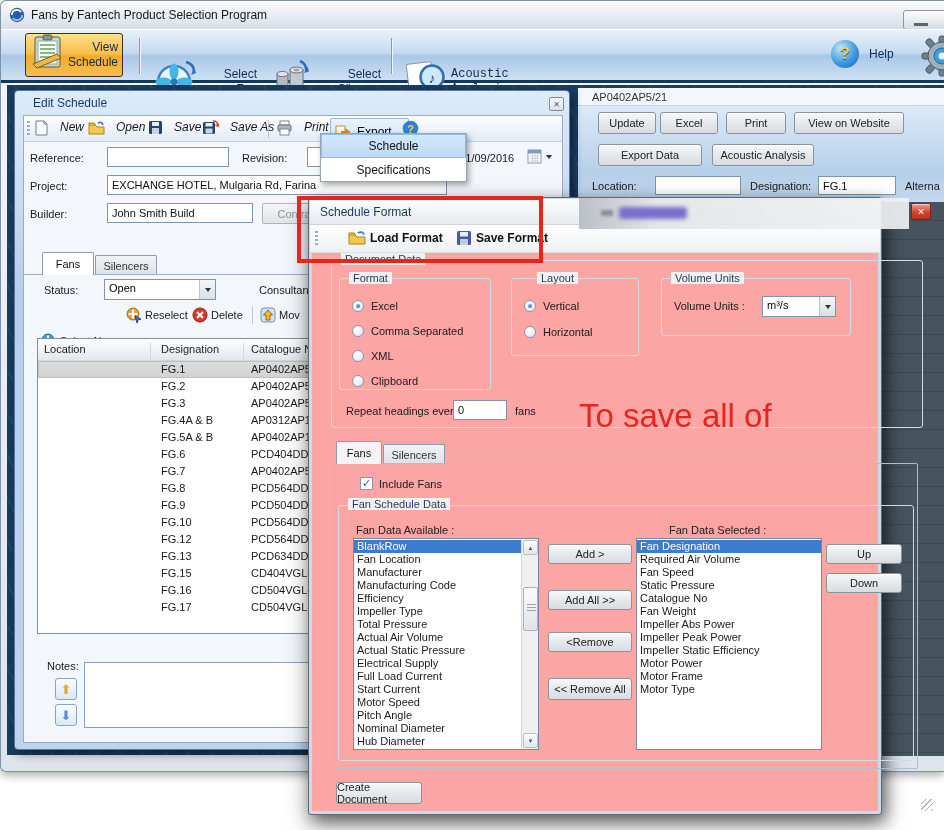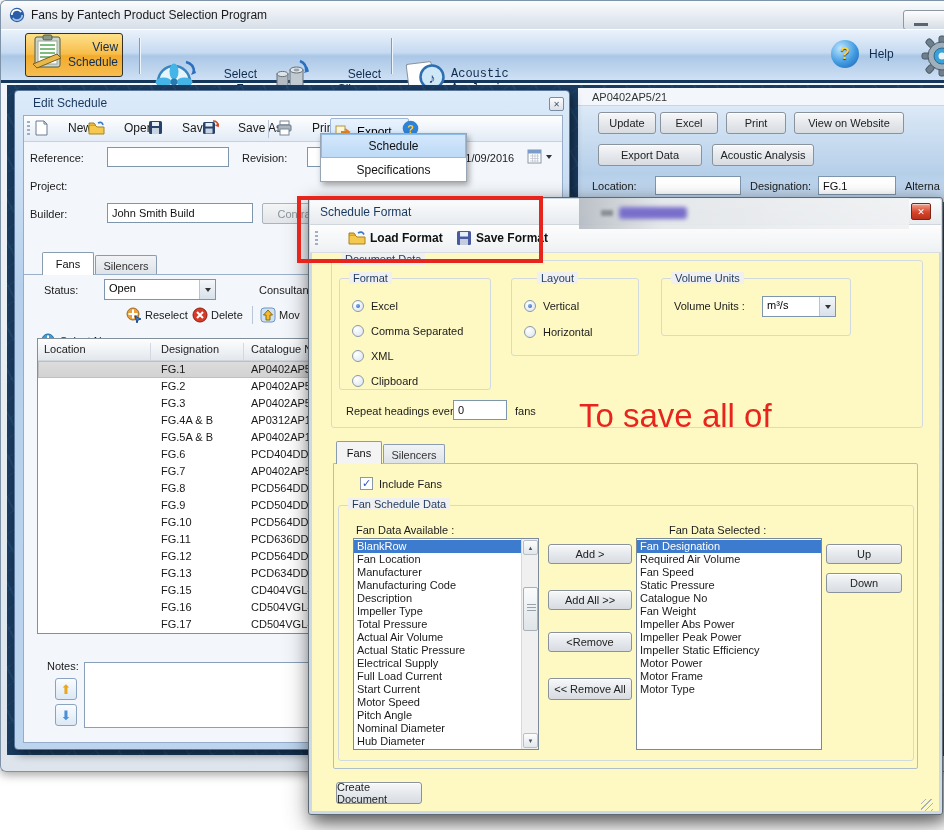--- a/index.html
+++ b/index.html
@@ -40,21 +40,21 @@
     background:linear-gradient(#dcebfa,#b5cfec 30%,#bcd4ee);border:1px solid #5a7698;border-radius:4px;
     box-shadow:3px 4px 10px rgba(0,0,0,.45);}
   .ew-title{position:absolute;left:18px;top:5px;font-size:12px;color:#17375e;}
   .ew-close{position:absolute;left:534px;top:6px;width:15px;height:14px;border:1px solid #7c8ca0;border-radius:2px;
     background:linear-gradient(#fdfdfe,#d9e0e8);font-size:8px;color:#47566a;display:flex;align-items:center;justify-content:center;}
   .ew-inner{position:absolute;left:8px;top:24px;width:540px;height:628px;background:#f3f6fb;border:1px solid #96accn;border:1px solid #96acc8;}
   .ew-toolbar{position:absolute;left:0;top:0;width:100%;height:26px;
     background:linear-gradient(#fefefe,#e2ebf6);border-bottom:1px solid #c4d2e4;}
   .grip{position:absolute;top:5px;width:3px;height:16px;
     background:repeating-linear-gradient(#9fb0c4 0 2px,transparent 2px 4px);}
-  .tbtn{position:absolute;top:4px;display:flex;align-items:center;gap:19px;font-size:12px;color:#1a1a1a;}
+  .tbtn{position:absolute;top:4px;display:flex;align-items:flex-start;gap:11px;font-size:12px;color:#1a1a1a;font-style:italic;}
   .vsep{position:absolute;top:4px;width:1px;height:18px;background:#b8c6d8;}
   .export-box{position:absolute;top:2px;height:22px;border:1px solid #9ab6d8;border-radius:2px;
     background:linear-gradient(#eaf3fd,#d3e6fa);display:flex;align-items:flex-end;gap:6px;padding:0 4px;font-size:12px;}
   .caret{width:0;height:0;border-left:3.5px solid transparent;border-right:3.5px solid transparent;border-top:4px solid #333;}
   .frow-label{position:absolute;font-size:11px;color:#1a1a1a;}
   .tinput{position:absolute;border:1px solid #7e96ad;background:#fff;font-size:11px;padding:1px 4px;height:20px;color:#111;}
   .dis-btn{position:absolute;height:21px;border:1px solid #aab4bd;border-radius:2px;color:#8a949d;font-size:11px;
     background:linear-gradient(#f4f5f6,#e2e5e9);display:flex;align-items:center;justify-content:center;}
   .tab{position:absolute;font-size:11px;display:flex;align-items:center;justify-content:center;
     border:1px solid #8a9cb0;border-bottom:none;border-radius:2px 2px 0 0;}
@@ -92,22 +92,22 @@
   .rp-dark{position:absolute;left:0;top:114px;width:100%;height:554px;
     background:repeating-linear-gradient(180deg,#47545e 0 18px,#3d4952 18px 19px);}
 
   
   .export-menu{position:absolute;left:320px;top:133px;width:147px;height:49px;z-index:30;background:#fff;
     border:1px solid #97a5b5;box-shadow:2px 3px 6px rgba(0,0,0,.35);}
   .menu-item{height:24px;display:flex;align-items:center;justify-content:center;font-size:12px;color:#111;}
   .menu-item.selected{background:linear-gradient(#d4e8fc,#bcd9f6);box-shadow:inset 0 0 0 1px #8fbdea;}
 
   
-  .dialog{position:absolute;left:308px;top:197px;width:635px;height:618px;z-index:40;
-    background:#fef9c3;border:1px solid #5f6a75;border-radius:3px;
+  .dialog{position:absolute;left:308px;top:197px;width:574px;height:618px;z-index:40;
+    background:#fca5a5;border:1px solid #5f6a75;border-radius:3px;
     box-shadow:inset 0 0 0 3px #cdd9e4,4px 6px 16px rgba(0,0,0,.5),0 10px 26px rgba(0,0,0,.3);}
   .dlg-titlebar{position:absolute;left:1px;top:1px;right:1px;height:26px;
     background:linear-gradient(#fbfcfd,#e7ebef);border-bottom:1px solid #cfd6dc;border-radius:2px 2px 0 0;}
   .dlg-title{position:absolute;left:10px;top:6px;font-size:12px;color:#17375e;}
   .blur-band{position:absolute;left:270px;top:0;width:330px;height:31px;
     background:linear-gradient(90deg,#b6bcc3,#e4e7ea 25%,#eff1f3);opacity:.92;z-index:2;}
   .blur-pill{position:absolute;left:40px;top:9px;width:68px;height:12px;background:#6f64c8;border-radius:3px;filter:blur(2px);}
   .blur-dash{position:absolute;left:22px;top:12px;width:12px;height:6px;background:#82878e;filter:blur(1.5px);}
   .dlg-close{position:absolute;left:602px;top:5px;width:20px;height:17px;z-index:3;border:1px solid #7d2417;border-radius:2px;
     background:linear-gradient(#f2a08c,#d6442b 55%,#b8311c);color:#fff;font-size:9px;font-weight:bold;
@@ -332,20 +332,21 @@
       <span class="frow-label" style="left:436px;top:36px;">11/09/2016</span>
       <span class="abs" style="left:503px;top:33px;">
         <svg width="15" height="15" viewBox="0 0 15 15">
             <rect x="1" y="1" width="13" height="13" fill="#fff" stroke="#8a96a4"></rect>
             <rect x="1" y="1" width="13" height="3.5" fill="#7a9cc8"></rect>
             <path d="M3 7h9M3 9.5h9M3 12h9M5.5 5v8M8 5v8M10.5 5v8" stroke="#c0c8d2" stroke-width="0.8"></path>
           </svg></span>
       <span class="caret abs" style="left:522px;top:39px;"></span>
 
       <span class="frow-label" style="left:6px;top:64px;">Project:</span>
+      <input class="tinput" style="left: 83px; top: 59px; width: 340px;" value="EXCHANGE HOTEL, Mulgaria Rd, Farina">
       <span class="frow-label" style="left:6px;top:92px;">Builder:</span>
       <input class="tinput" style="left: 83px; top: 87px; width: 146px;" value="John Smith Build">
       <div class="dis-btn" style="left:238px;top:87px;width:64px;">Contra</div>
 
       <div class="tab active" style="left:18px;top:136px;width:52px;height:23px;">Fans</div>
       <div class="tab inactive" style="left:71px;top:139px;width:62px;height:20px;">Silencers</div>
       <div class="tabline" style="left:0;top:158px;width:540px;"></div>
 
       <span class="frow-label" style="left:20px;top:168px;">Status:</span>
       <div class="combo" style="left:80px;top:163px;width:112px;height:21px;">
@@ -451,25 +452,20 @@
               <span class="c-des">FG.9</span>
               <span class="c-cat">PCD504DD</span>
             </div>
 
             <div class="tbl-row">
               <span class="c-loc"></span>
               <span class="c-des">FG.10</span>
               <span class="c-cat">PCD564DD</span>
             </div>
 
-            <div class="tbl-row">
-              <span class="c-loc"></span>
-              <span class="c-des">FG.11</span>
-              <span class="c-cat">PCD636DD</span>
-            </div>
 
             <div class="tbl-row">
               <span class="c-loc"></span>
               <span class="c-des">FG.12</span>
               <span class="c-cat">PCD564DD</span>
             </div>
 
             <div class="tbl-row">
               <span class="c-loc"></span>
               <span class="c-des">FG.13</span>
@@ -615,21 +611,21 @@
       <span class="grouplabel" style="left:14px;top:34px;">Fan Schedule Data</span>
       <div class="groupbox" style="left:4px;top:41px;width:576px;height:256px;">
 
         <span class="label11" style="left:17px;top:18px;">Fan Data Available :</span>
         <div class="listbox" style="left:14px;top:32px;width:186px;height:212px;padding-right:17px;">
 
         <div class="lb-item selected">BlankRow</div>
             <div class="lb-item">Fan Location</div>
             <div class="lb-item">Manufacturer</div>
             <div class="lb-item">Manufacturing Code</div>
-            <div class="lb-item">Description</div>
+            <div class="lb-item">Efficiency</div>
             <div class="lb-item">Impeller Type</div>
             <div class="lb-item">Total Pressure</div>
             <div class="lb-item">Actual Air Volume</div>
             <div class="lb-item">Actual Static Pressure</div>
             <div class="lb-item">Electrical Supply</div>
             <div class="lb-item">Full Load Current</div>
             <div class="lb-item">Start Current</div>
             <div class="lb-item">Motor Speed</div>
             <div class="lb-item">Pitch Angle</div>
             <div class="lb-item">Nominal Diameter</div>

